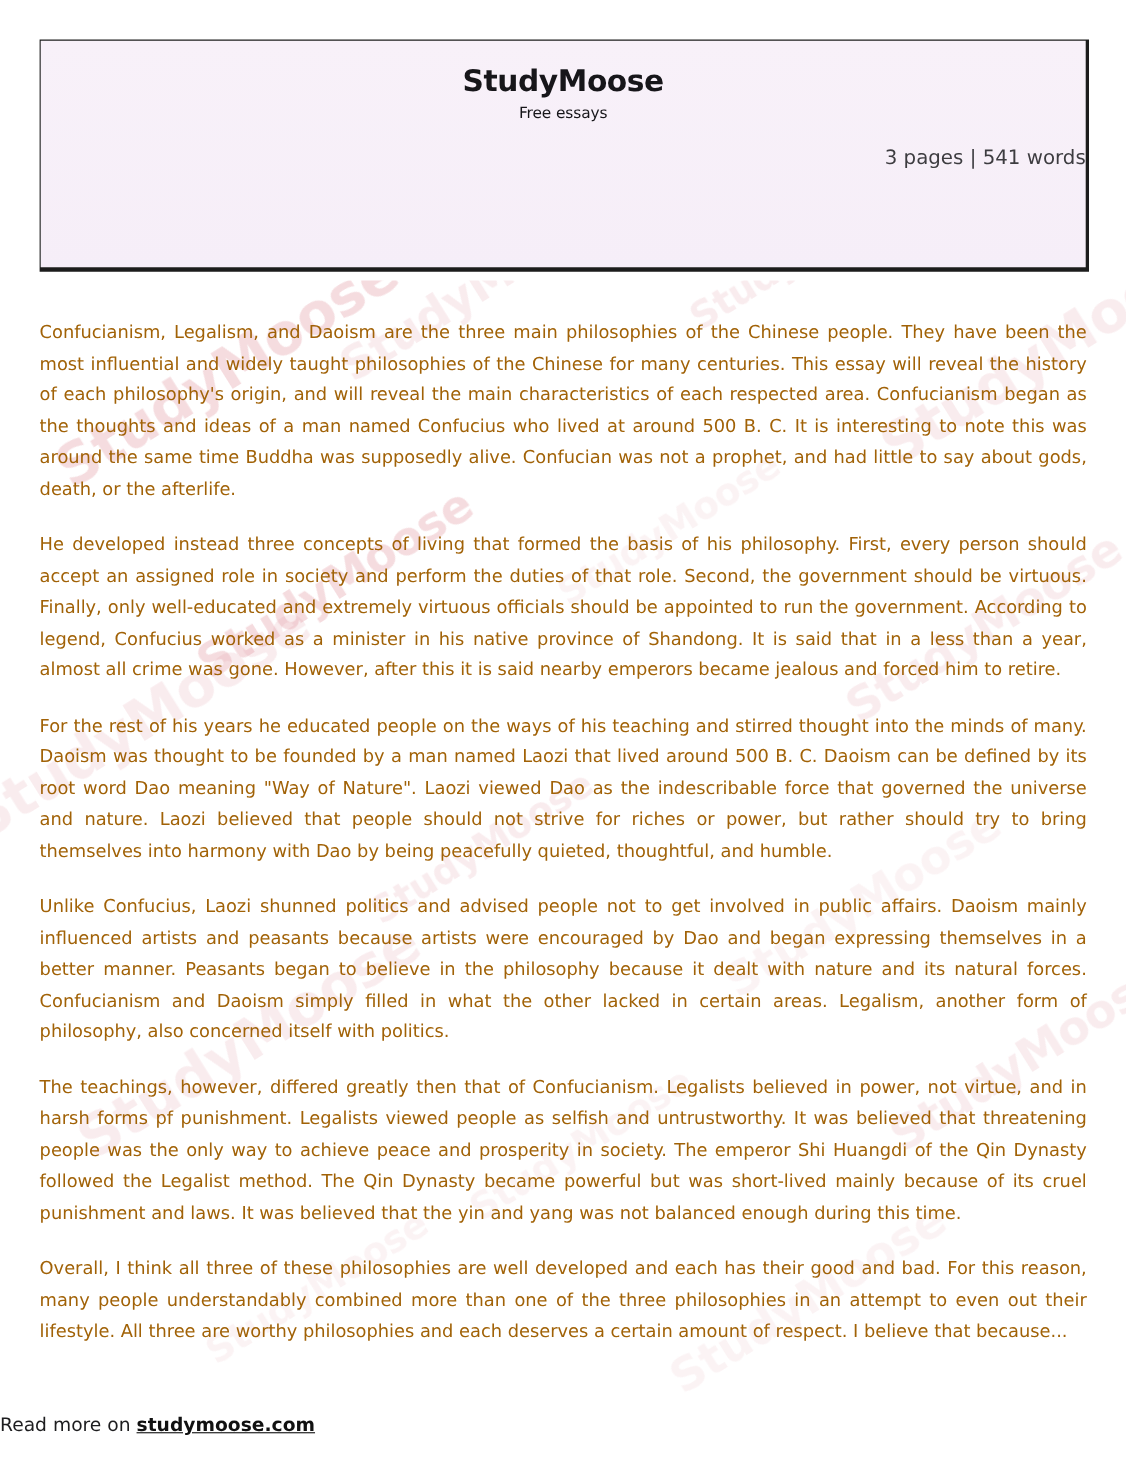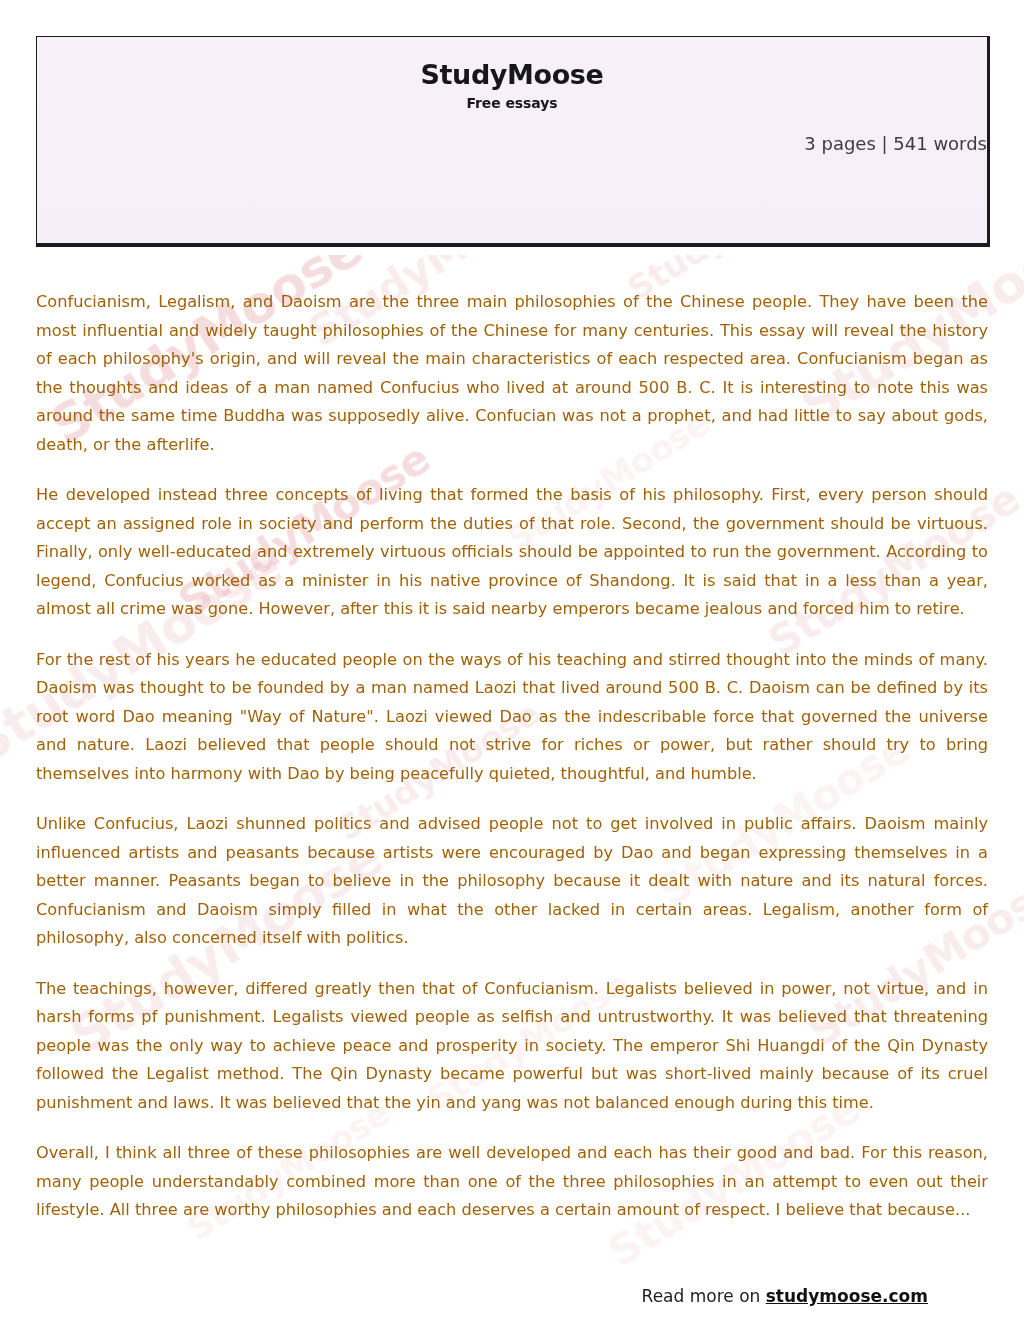--- a/index.html
+++ b/index.html
@@ -68,21 +68,21 @@
     font-size: 27px;
     font-weight: 800;
     color: #17161a;
     letter-spacing: -0.4px;
     font-family: "DejaVu Sans", "Liberation Sans", sans-serif;
   }
   #brand-tagline {
     margin: 0;
     padding-top: 5px;
     font-size: 14px;
-    font-weight: 700;
+    font-weight: 400;
     color: #17161a;
     letter-spacing: -0.1px;
   }
   #essay-title {
     margin: 0;
     padding: 26px 30px 0 30px;
     font-size: 33px;
     line-height: 1.1;
     font-weight: 800;
     color: #111013;
@@ -114,21 +114,21 @@
     font-family: "DejaVu Sans", "Liberation Sans", sans-serif;
   }
   .para:last-child { margin-bottom: 16px; }
 
   
   #page-footer {
     position: absolute;
     left: 0;
     top: 1286px;
     width: 928px;
-    text-align: right;
+    text-align: left;
     z-index: 3;
     font-size: 17px;
     color: #1d1d1f;
   }
   #footer-link {
     font-weight: 700;
     color: #111;
     text-decoration: underline;
   }
 </style>

